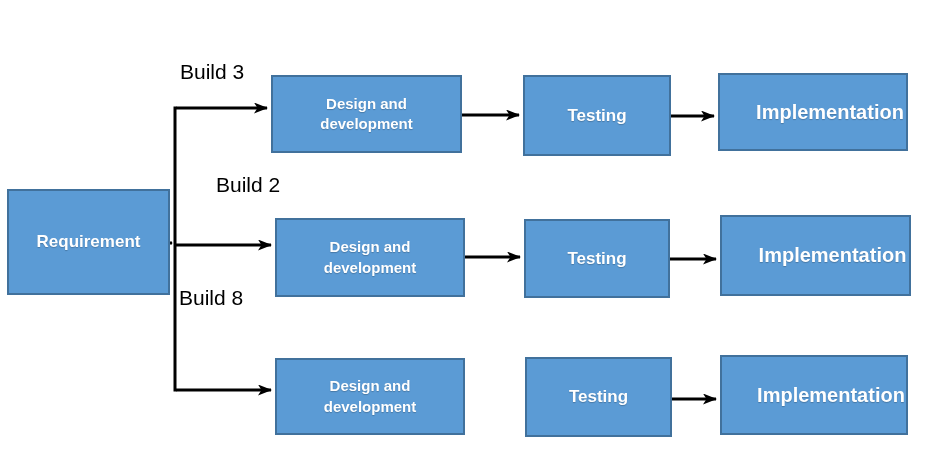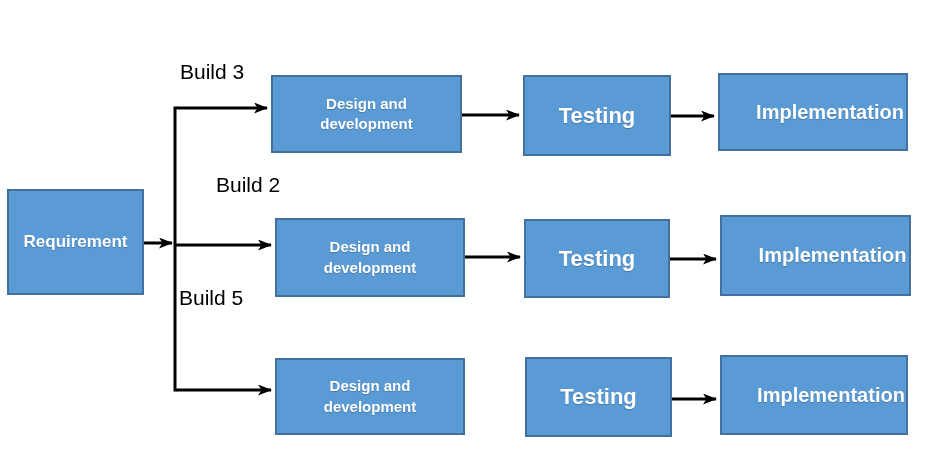--- a/index.html
+++ b/index.html
@@ -41,34 +41,34 @@
     color: var(--box-text);
     display: flex;
     align-items: center;
     justify-content: center;
     text-align: center;
     font-weight: bold;
     text-shadow: 0 1px 1px rgba(0,0,0,0.22);
   }
   .box span { display: inline-block; }
   
-  .b-req    { left: 7px;   top: 189px; width: 137px; height: 106px; font-size: 17px; }
+  .b-req    { left: 7px;   top: 189px; width: 163px; height: 106px; font-size: 17px; }
   .b-r1-des { left: 271px; top: 75px;  width: 191px; height: 78px; }
   .b-r1-tst { left: 523px; top: 75px;  width: 148px; height: 81px; }
   .b-r1-imp { left: 718px; top: 73px;  width: 190px; height: 78px; }
   .b-r2-des { left: 275px; top: 218px; width: 190px; height: 79px; }
   .b-r2-tst { left: 524px; top: 219px; width: 146px; height: 79px; }
   .b-r2-imp { left: 720px; top: 215px; width: 191px; height: 81px; }
   .b-r3-des { left: 275px; top: 358px; width: 190px; height: 77px; }
   .b-r3-tst { left: 525px; top: 357px; width: 147px; height: 80px; }
   .b-r3-imp { left: 720px; top: 355px; width: 188px; height: 80px; }
   
   .design  { font-size: 15px; line-height: 1.35; text-align: center; }
   .design span { max-width: 125px; }
-  .testing { font-size: 22px; }
+  .testing { font-size: 17px; }
   .implementation { font-size: 20px; padding-left: 34px; }
   .build-label {
     position: absolute;
     color: var(--label-text);
     font-size: 21px;
     line-height: 26px;
     white-space: nowrap;
   }
   .l-b1 { left: 180px; top: 59px; }
   .l-b2 { left: 179px; top: 172px; margin-left: 37px; }
@@ -96,21 +96,21 @@
     <line x1="670" y1="259" x2="716" y2="259" marker-end="url(#ah)"></line>
     <line x1="672" y1="399" x2="716" y2="399" marker-end="url(#ah)"></line>
   </svg>
 
   <div class="box b-req">
     <span>Requirement</span>
   </div>
 
   <div class="build-label l-b1">Build 3</div>
   <div class="build-label l-b2">Build 2</div>
-  <div class="build-label l-b3">Build 5</div>
+  <div class="build-label l-b3">Build 8</div>
 
   <div class="box design b-r1-des">
     <span>Design and development</span>
   </div>
   <div class="box testing b-r1-tst">
     <span>Testing</span>
   </div>
   <div class="box implementation b-r1-imp">
     <span>Implementation</span>
   </div>

